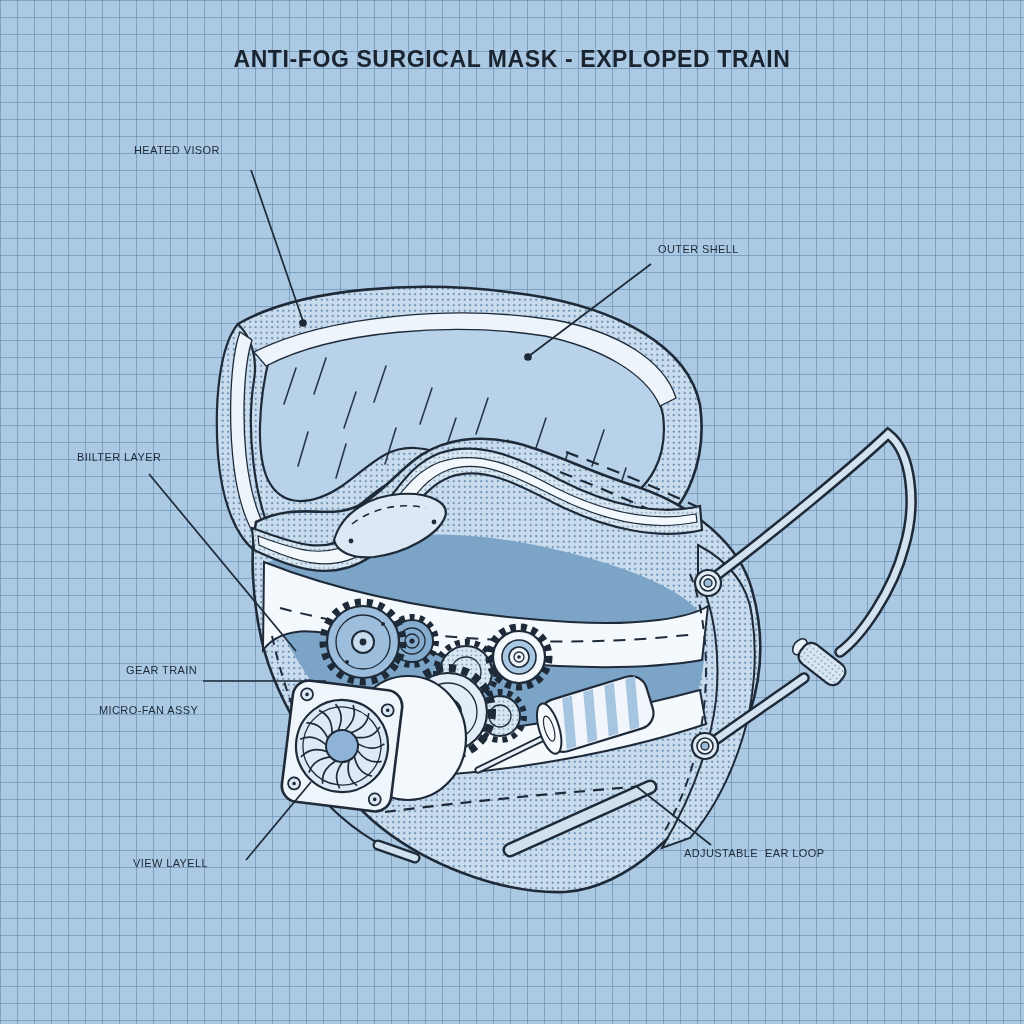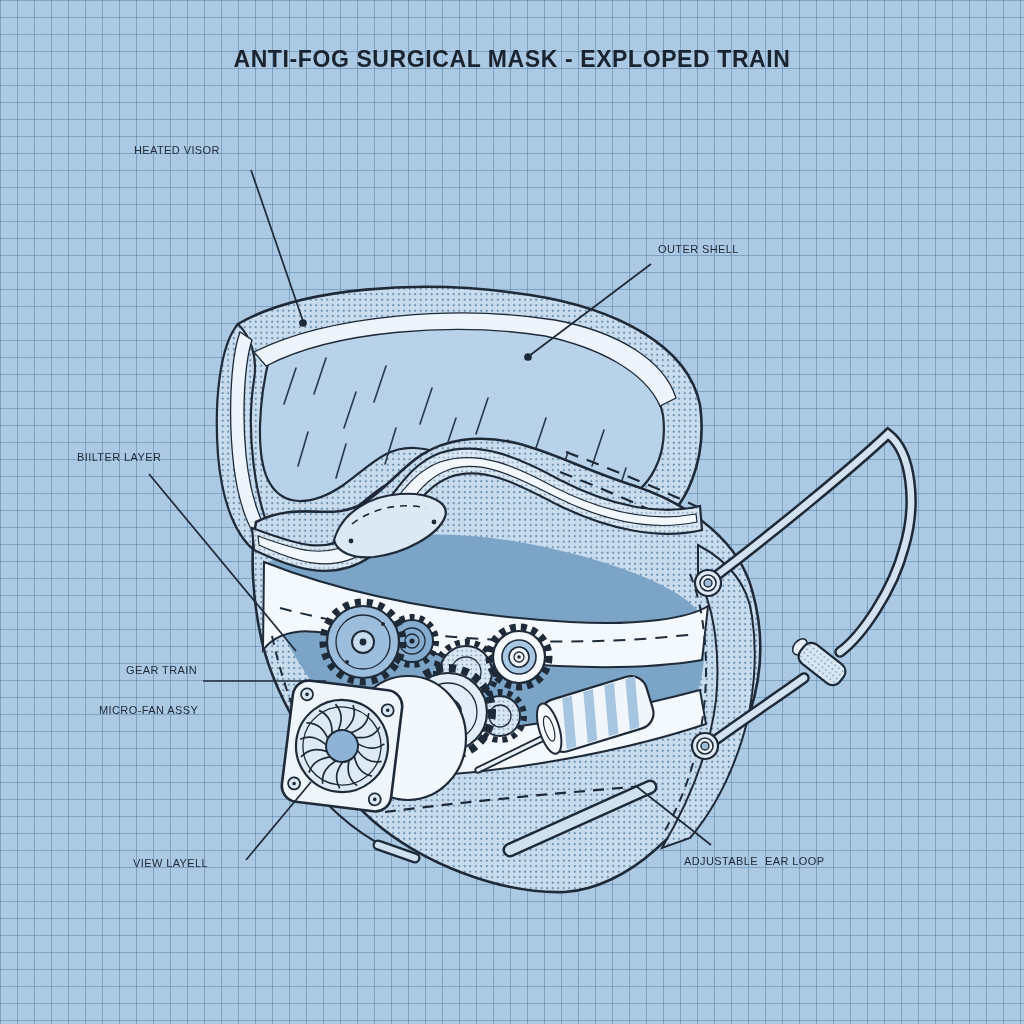--- a/index.html
+++ b/index.html
@@ -288,14 +288,14 @@
   </svg>
 
   <div id="title">ANTI-FOG SURGICAL MASK - EXPLOPED TRAIN</div>
 
   <div class="lbl" style="left:134px; top:144px;">HEATED VISOR</div>
   <div class="lbl" style="left:658px; top:243px;">OUTER SHELL</div>
   <div class="lbl" style="left:77px;  top:451px;">BIILTER LAYER</div>
   <div class="lbl" style="left:99px;  top:658px;margin-top:46px;">MICRO-FAN ASSY</div>
   <div class="lbl" style="left:126px; top:664px;">GEAR TRAIN</div>
   <div class="lbl" style="left:133px; top:857px;">VIEW LAYELL</div>
-  <div class="lbl" style="left:684px; top:847px;margin-top:8px;">ADJUSTABLE  EAR LOOP</div>
+  <div class="lbl" style="left:684px; top:847px;">ADJUSTABLE  EAR LOOP</div>
 </div>
 
 </body></html>

